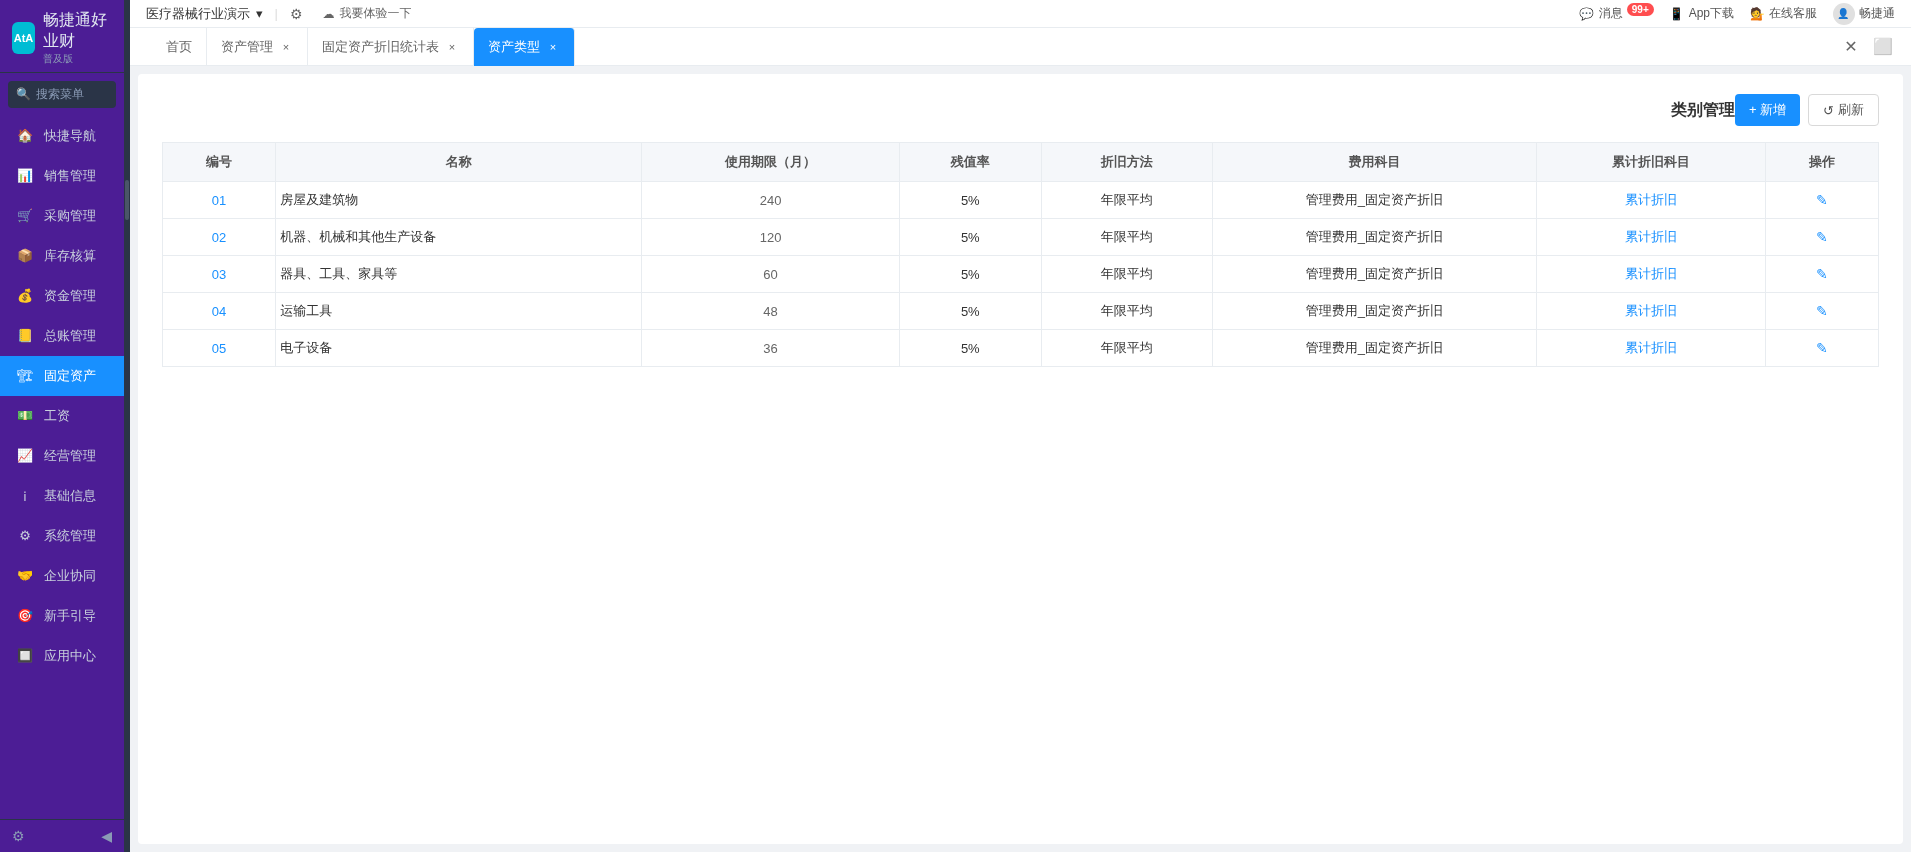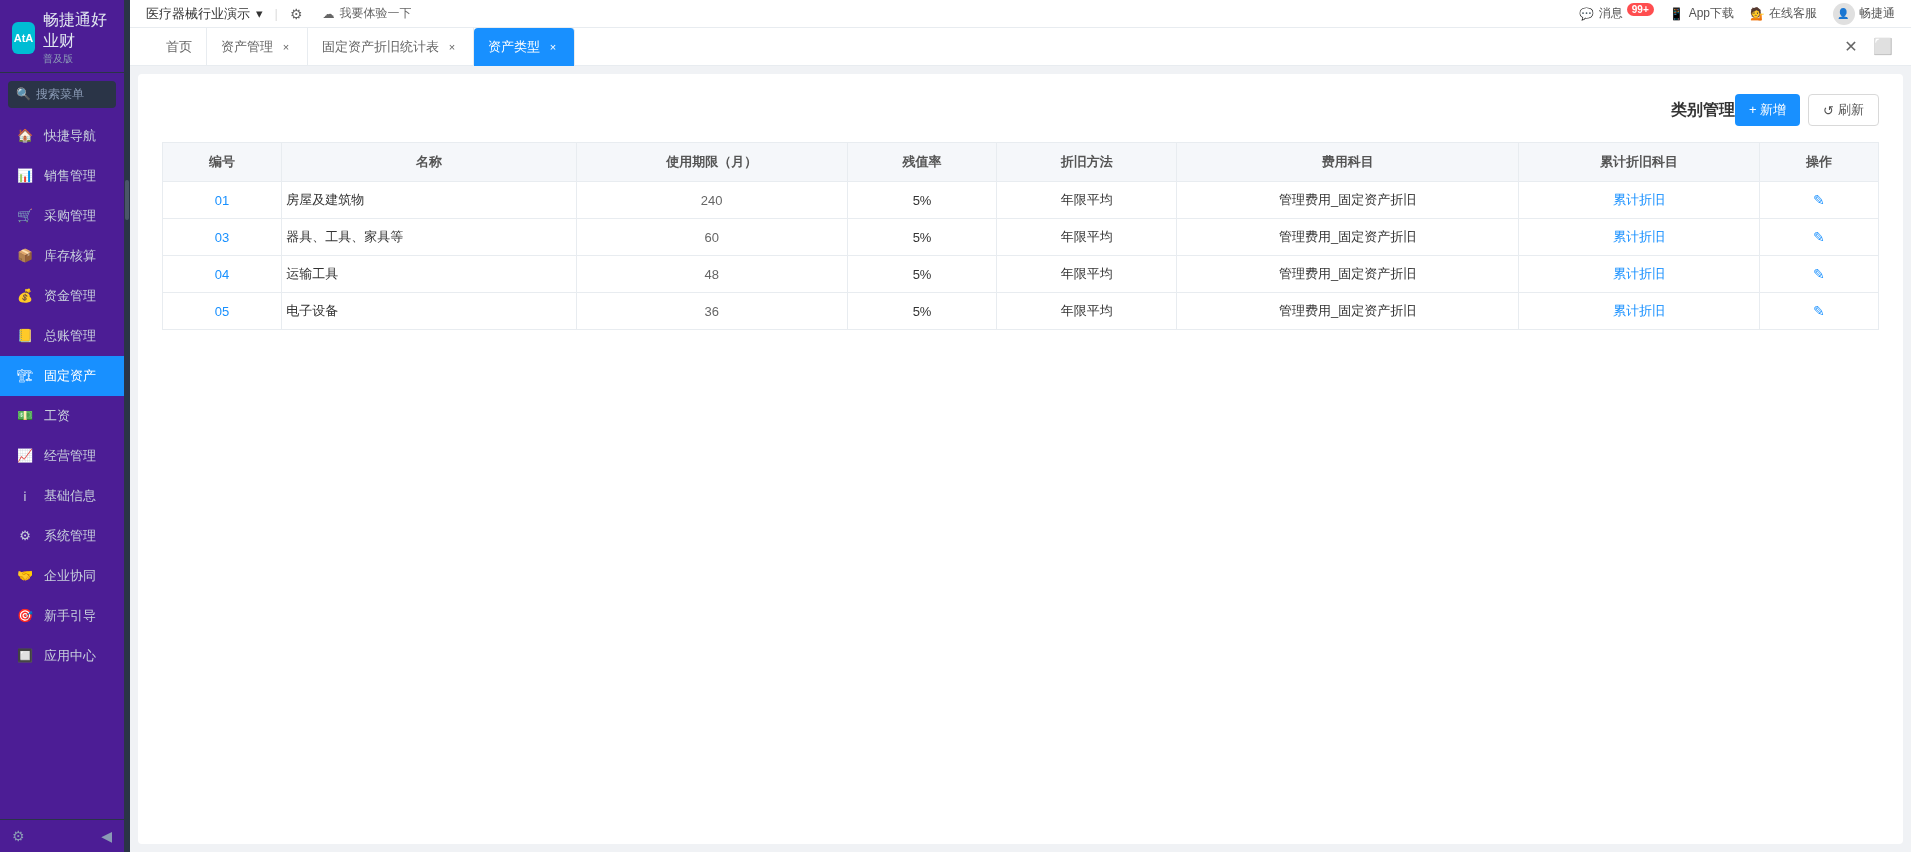--- a/index.html
+++ b/index.html
@@ -373,20 +373,30 @@
           <th>费用科目</th>
           <th>累计折旧科目</th>
           <th>操作</th>
         </tr>
       </thead>
       <tbody id="table-body">
       <tr>
     <td class="td-blue">01</td>
     <td class="td-name">房屋及建筑物</td>
     <td class="td-num">240</td>
+    <td>5%</td>
+    <td>年限平均</td>
+    <td>管理费用_固定资产折旧</td>
+    <td class="td-blue">累计折旧</td>
+    <td><span class="edit-icon">✎</span></td>
+  </tr>
+          <tr>
+    <td class="td-blue">02</td>
+    <td class="td-name">机器、机械和其他生产设备</td>
+    <td class="td-num">120</td>
     <td>5%</td>
     <td>年限平均</td>
     <td>管理费用_固定资产折旧</td>
     <td class="td-blue">累计折旧</td>
     <td><span class="edit-icon">✎</span></td>
   </tr>
           <tr>
     <td class="td-blue">03</td>
     <td class="td-name">器具、工具、家具等</td>
     <td class="td-num">60</td>

